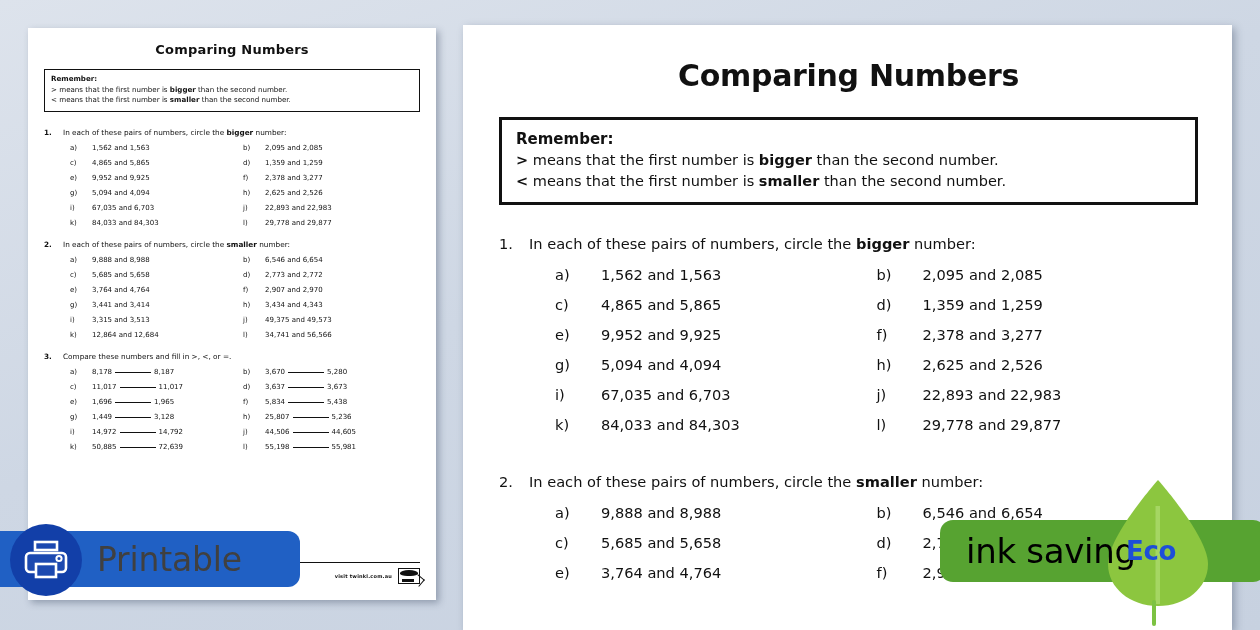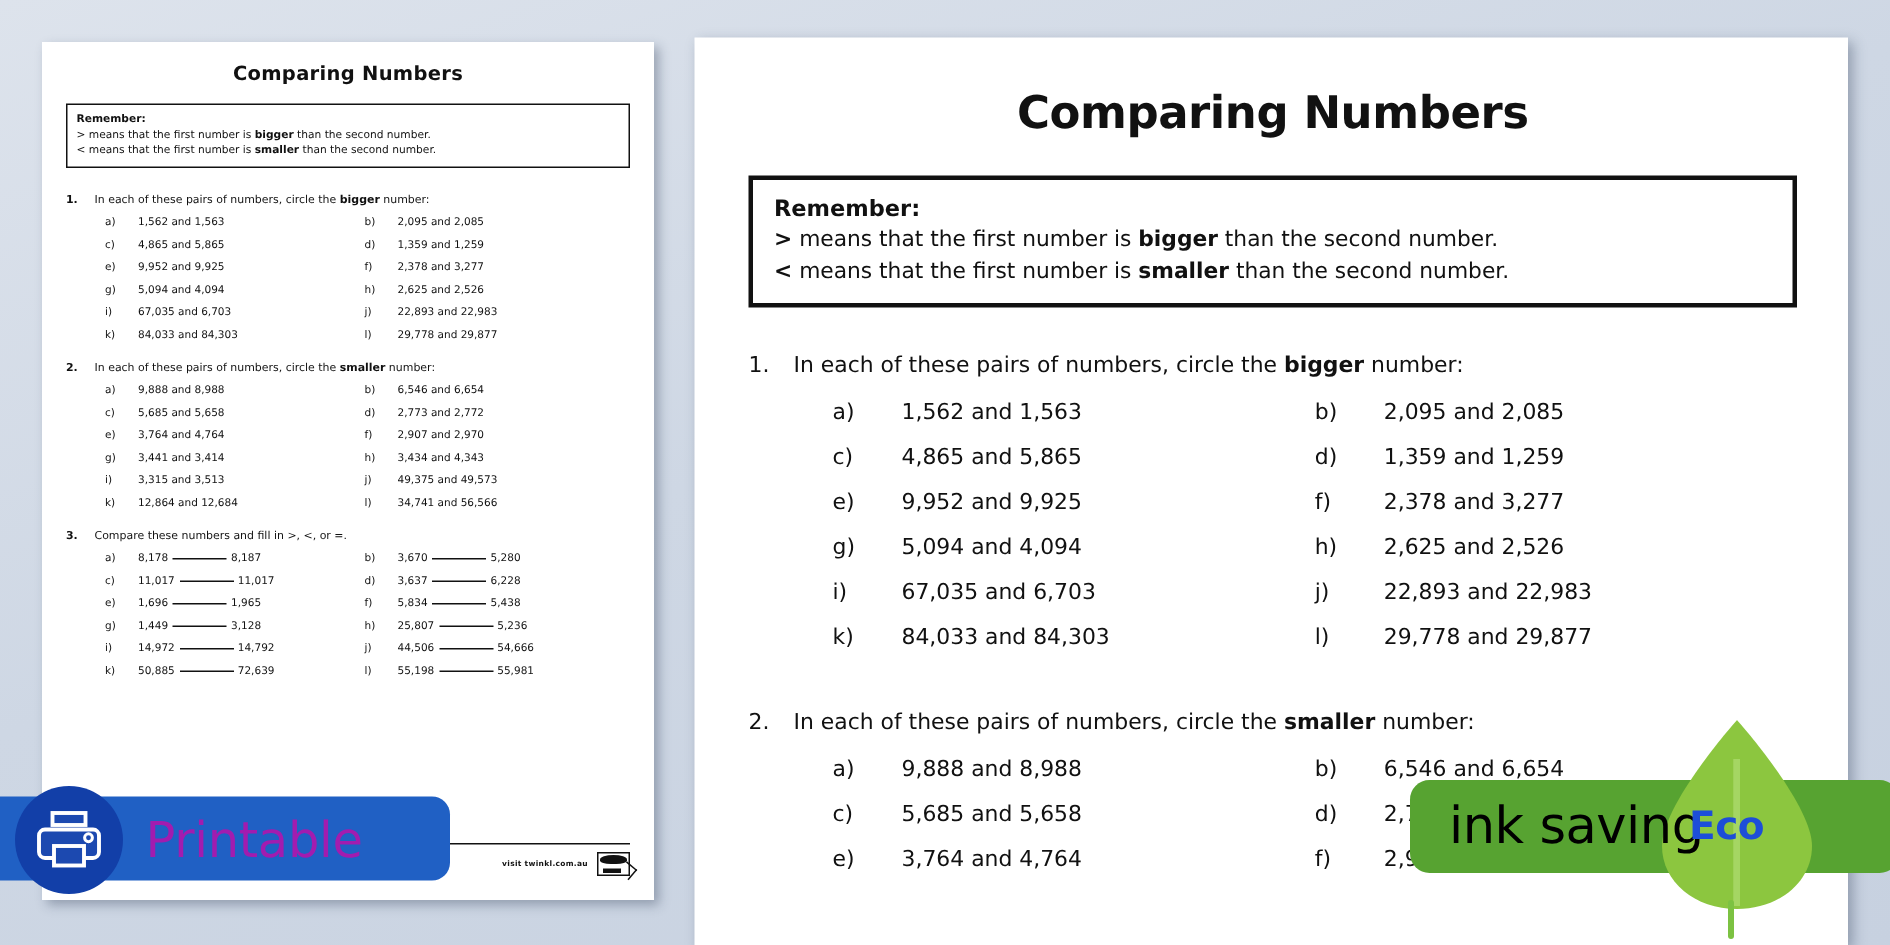--- a/index.html
+++ b/index.html
@@ -237,21 +237,21 @@
   }
   .printable-label {
     position: absolute;
     left: 115px; top: 9px;
     height: 52px;
     display: flex;
     align-items: center;
     font-family: "DejaVu Sans", sans-serif;
     font-size: 33px;
     font-weight: normal;
-    color: #a21caf;
+    color: #404040;
     letter-spacing: -0.2px;
   }
 
   
   .eco-badge {
     position: absolute;
     right: -10px;
     top: 478px;
     width: 330px;
     height: 152px;
@@ -446,21 +446,21 @@
       <div class="thumb-item">
           <span class="lbl">b)</span>
           <span class="val"><span>3,670</span><span class="blank"></span><span>5,280</span></span>
         </div>
       <div class="thumb-item">
           <span class="lbl">c)</span>
           <span class="val"><span>11,017</span><span class="blank"></span><span>11,017</span></span>
         </div>
       <div class="thumb-item">
           <span class="lbl">d)</span>
-          <span class="val"><span>3,637</span><span class="blank"></span><span>6,228</span></span>
+          <span class="val"><span>3,637</span><span class="blank"></span><span>3,673</span></span>
         </div>
       <div class="thumb-item">
           <span class="lbl">e)</span>
           <span class="val"><span>1,696</span><span class="blank"></span><span>1,965</span></span>
         </div>
       <div class="thumb-item">
           <span class="lbl">f)</span>
           <span class="val"><span>5,834</span><span class="blank"></span><span>5,438</span></span>
         </div>
       <div class="thumb-item">
@@ -470,21 +470,21 @@
       <div class="thumb-item">
           <span class="lbl">h)</span>
           <span class="val"><span>25,807</span><span class="blank"></span><span>5,236</span></span>
         </div>
       <div class="thumb-item">
           <span class="lbl">i)</span>
           <span class="val"><span>14,972</span><span class="blank"></span><span>14,792</span></span>
         </div>
       <div class="thumb-item">
           <span class="lbl">j)</span>
-          <span class="val"><span>44,506</span><span class="blank"></span><span>54,666</span></span>
+          <span class="val"><span>44,506</span><span class="blank"></span><span>44,605</span></span>
         </div>
       <div class="thumb-item">
           <span class="lbl">k)</span>
           <span class="val"><span>50,885</span><span class="blank"></span><span>72,639</span></span>
         </div>
       <div class="thumb-item">
           <span class="lbl">l)</span>
           <span class="val"><span>55,198</span><span class="blank"></span><span>55,981</span></span>
         </div>
     </div>

